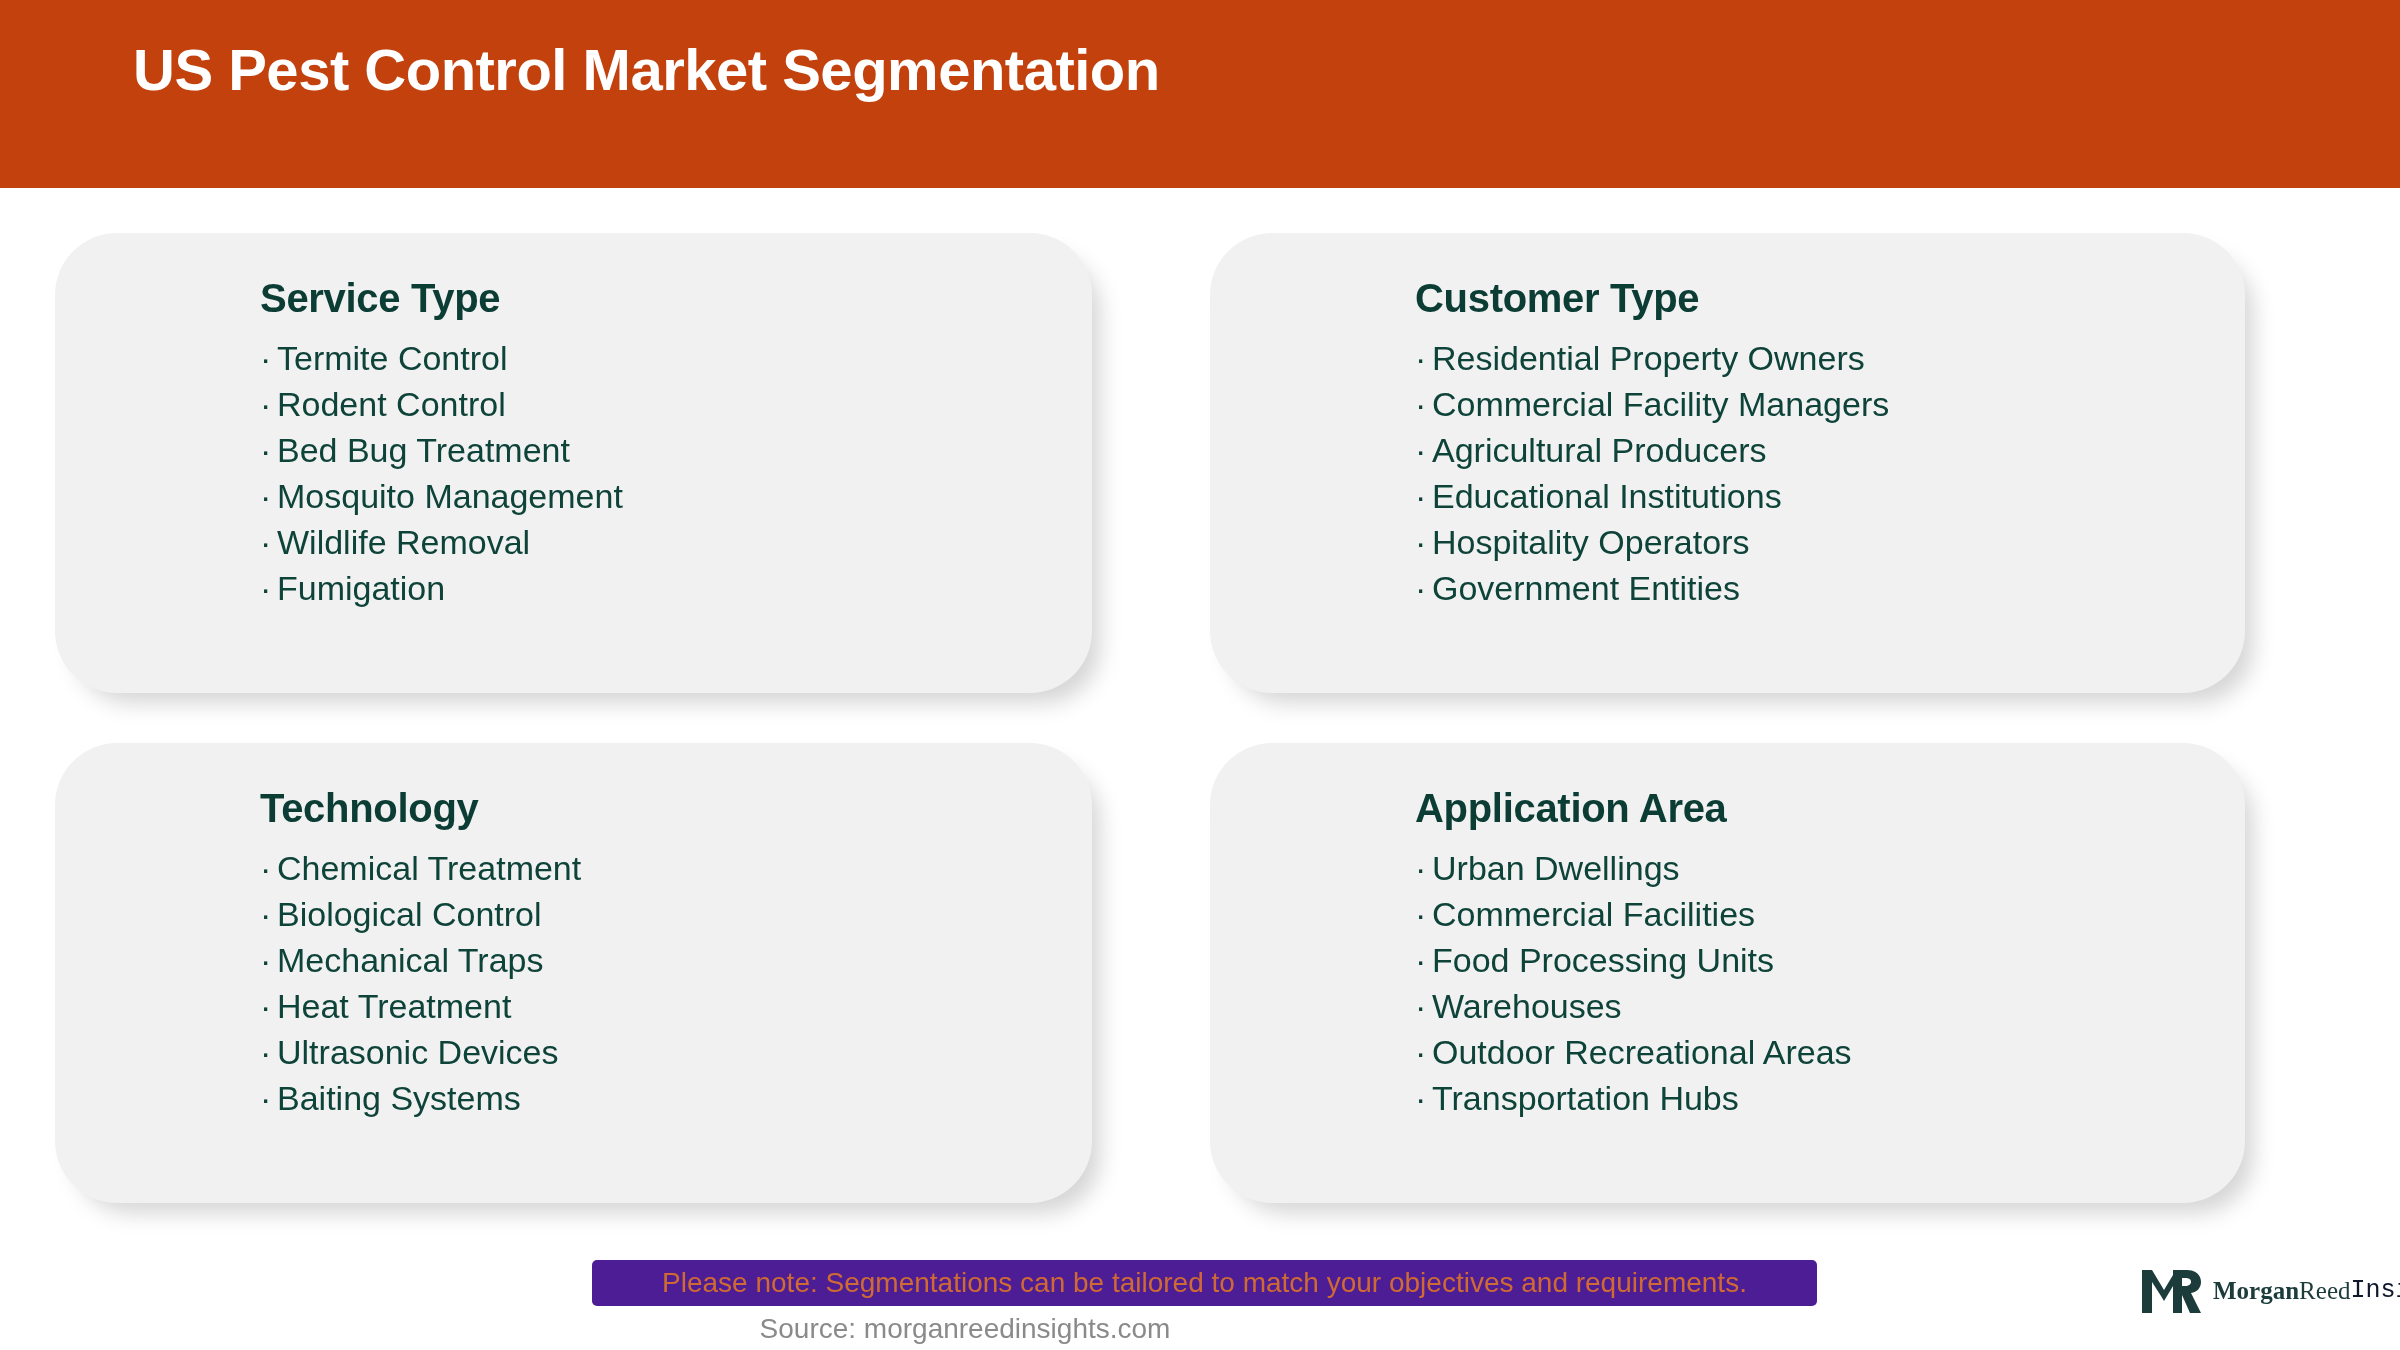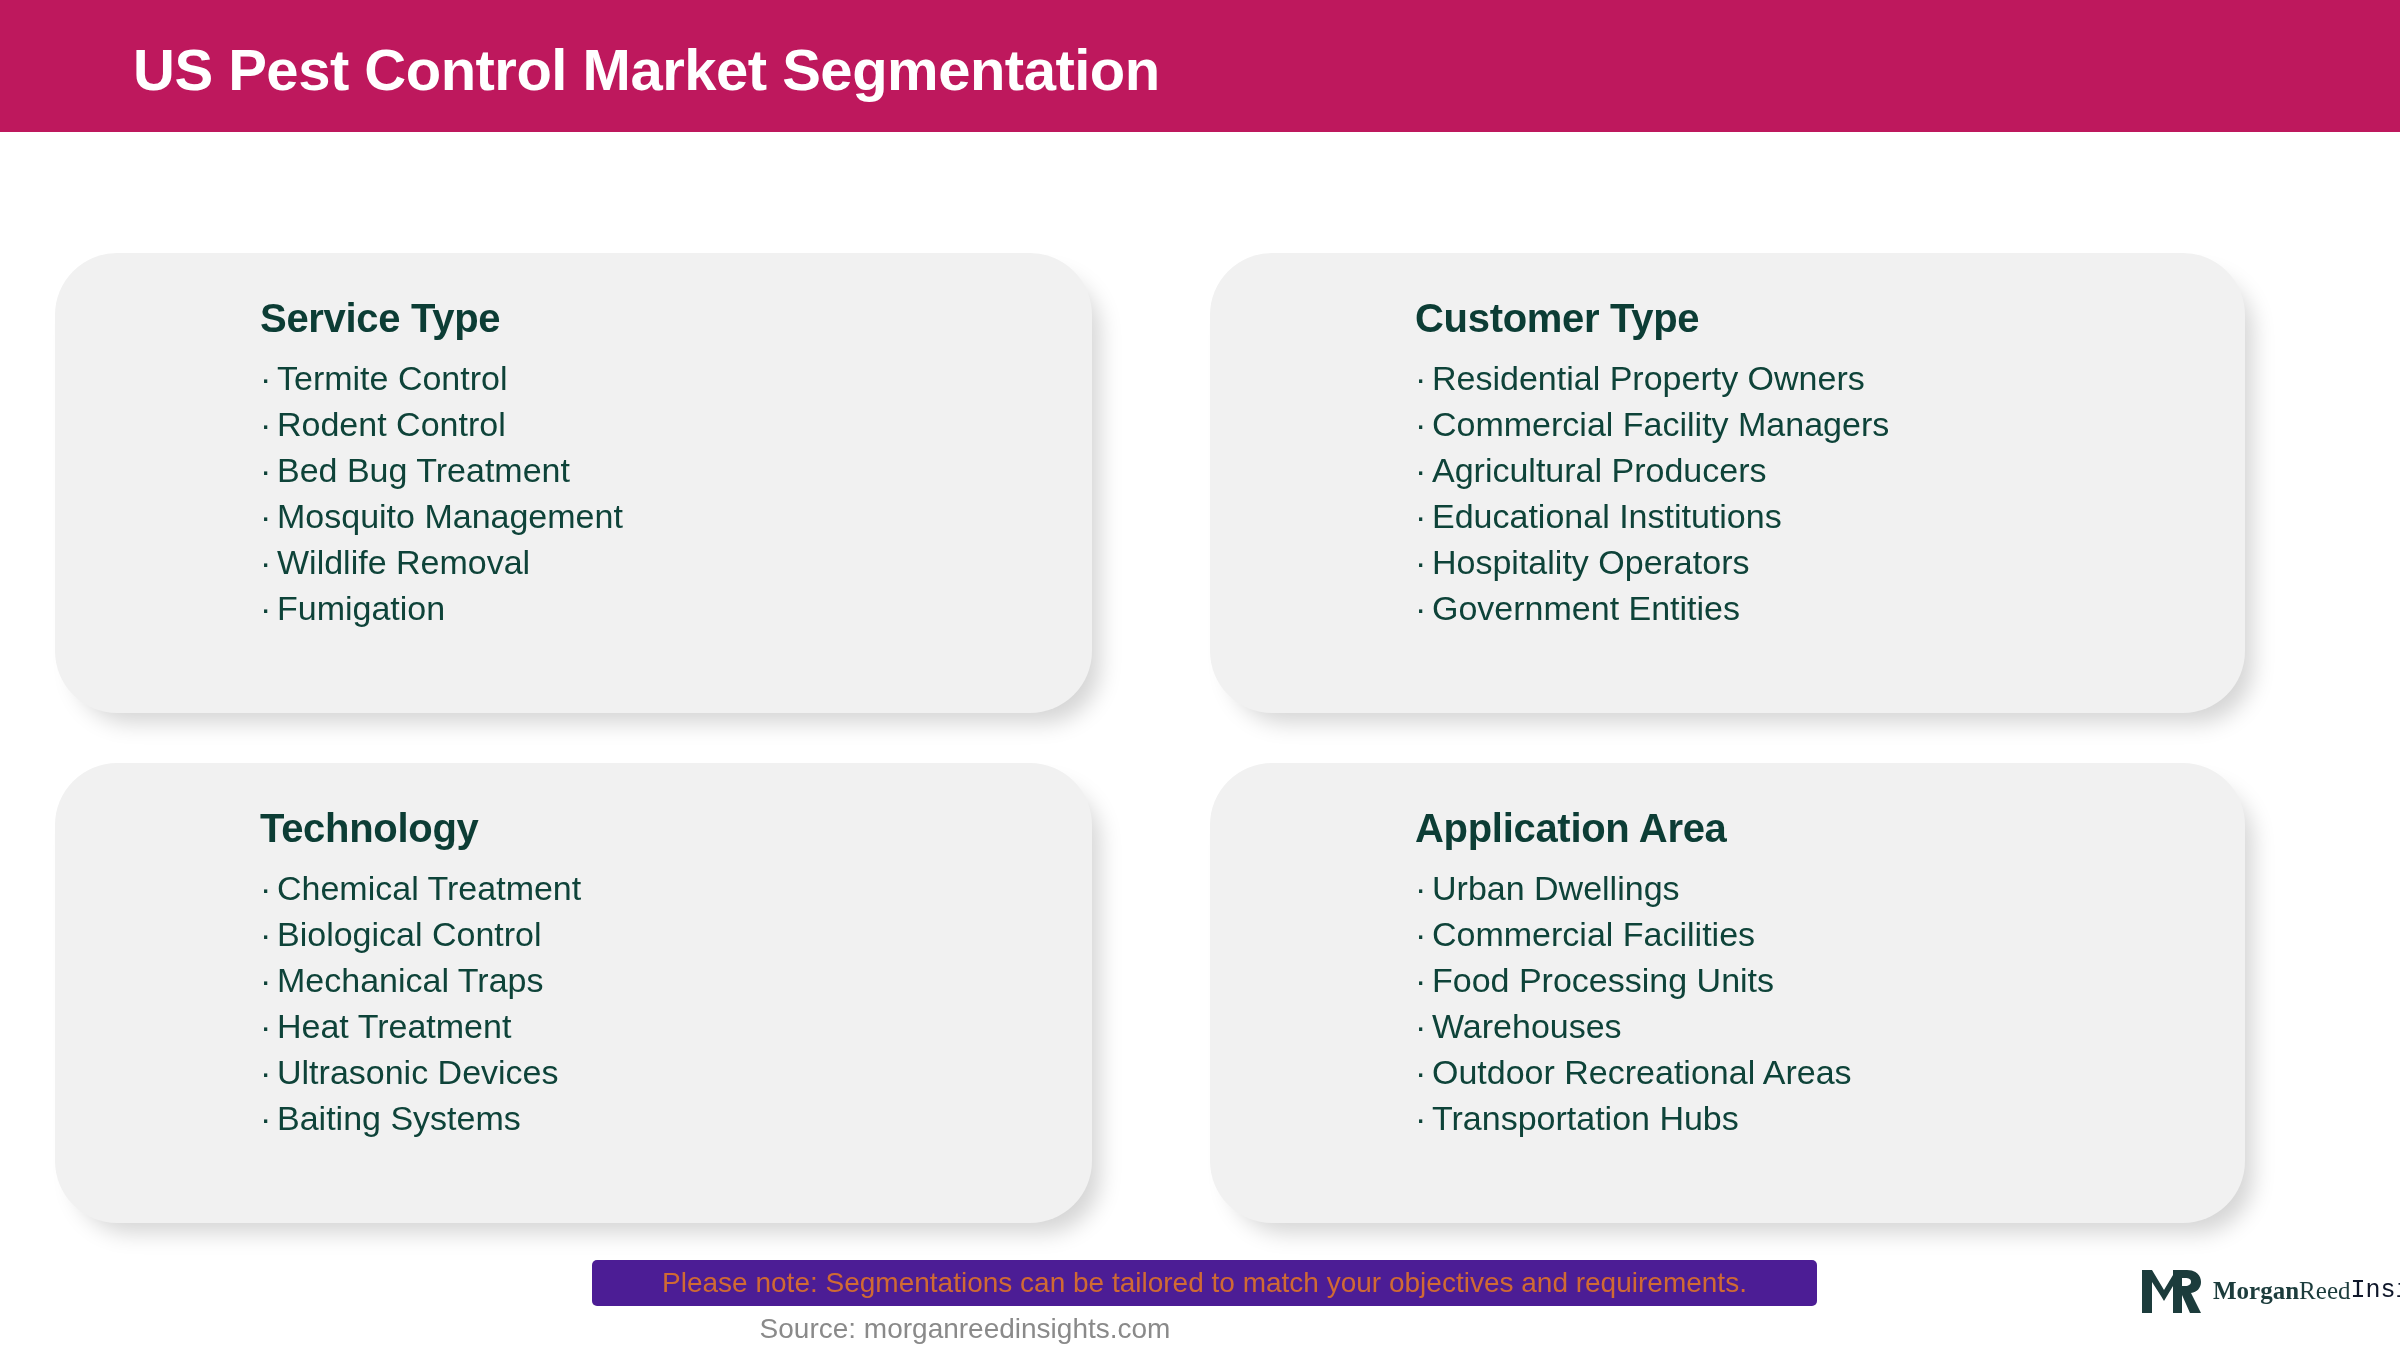--- a/index.html
+++ b/index.html
@@ -15,39 +15,39 @@
     font-family: "Liberation Sans", sans-serif;
     -webkit-font-smoothing: antialiased;
   }
 
   
   #header-bar {
     position: absolute;
     left: 0;
     top: 0;
     width: 2400px;
-    height: 132px;
-    background: #be185d;
+    height: 188px;
+    background: #c2410c;
   }
   #page-title {
     position: absolute;
     left: 133px;
     top: 36px;
     font-size: 58px;
     font-weight: 700;
     color: #ffffff;
     letter-spacing: -0.5px;
     white-space: nowrap;
   }
 
   
   #card-grid {
     position: absolute;
     left: 0;
-    top: 180px;
+    top: 160px;
     width: 1900px;
     height: 1060px;
   }
   .seg-card {
     position: absolute;
     background: #f1f1f1;
     border-radius: 62px;
     box-shadow: 14px 16px 22px -6px rgba(0, 0, 0, 0.17);
     box-sizing: border-box;
   }

